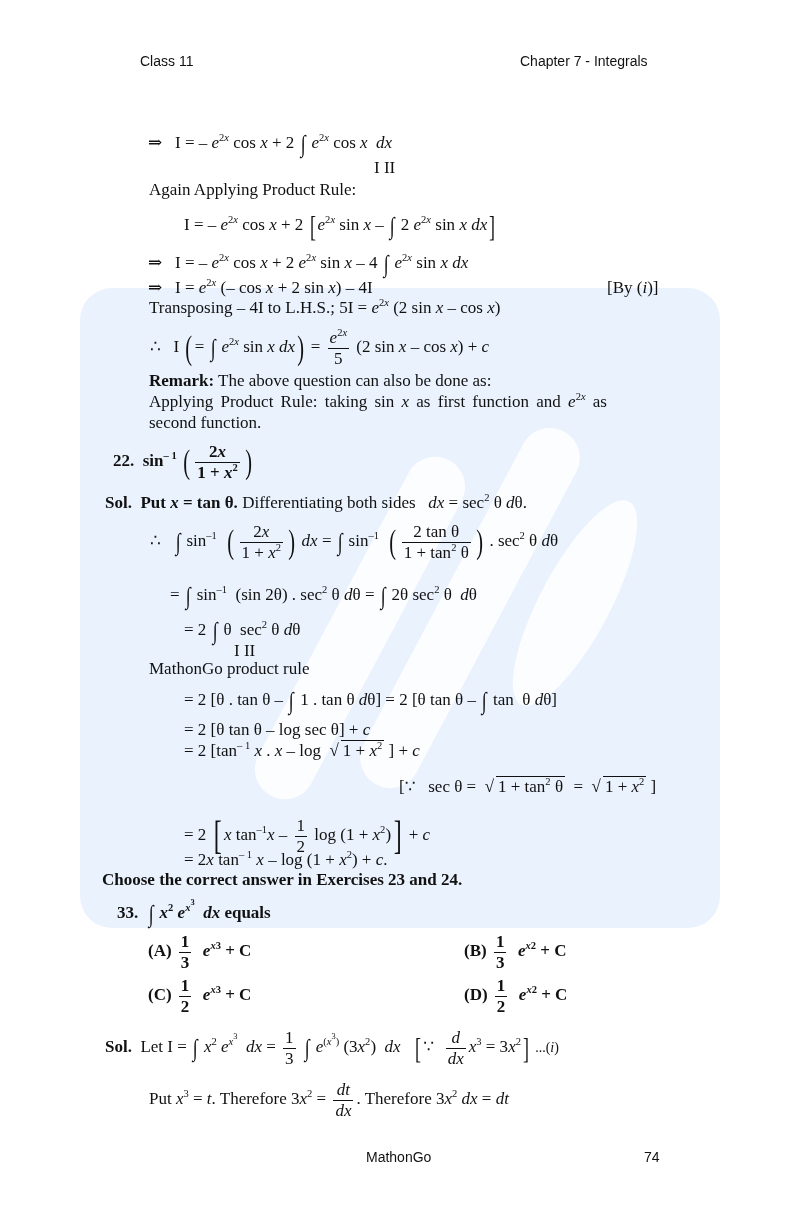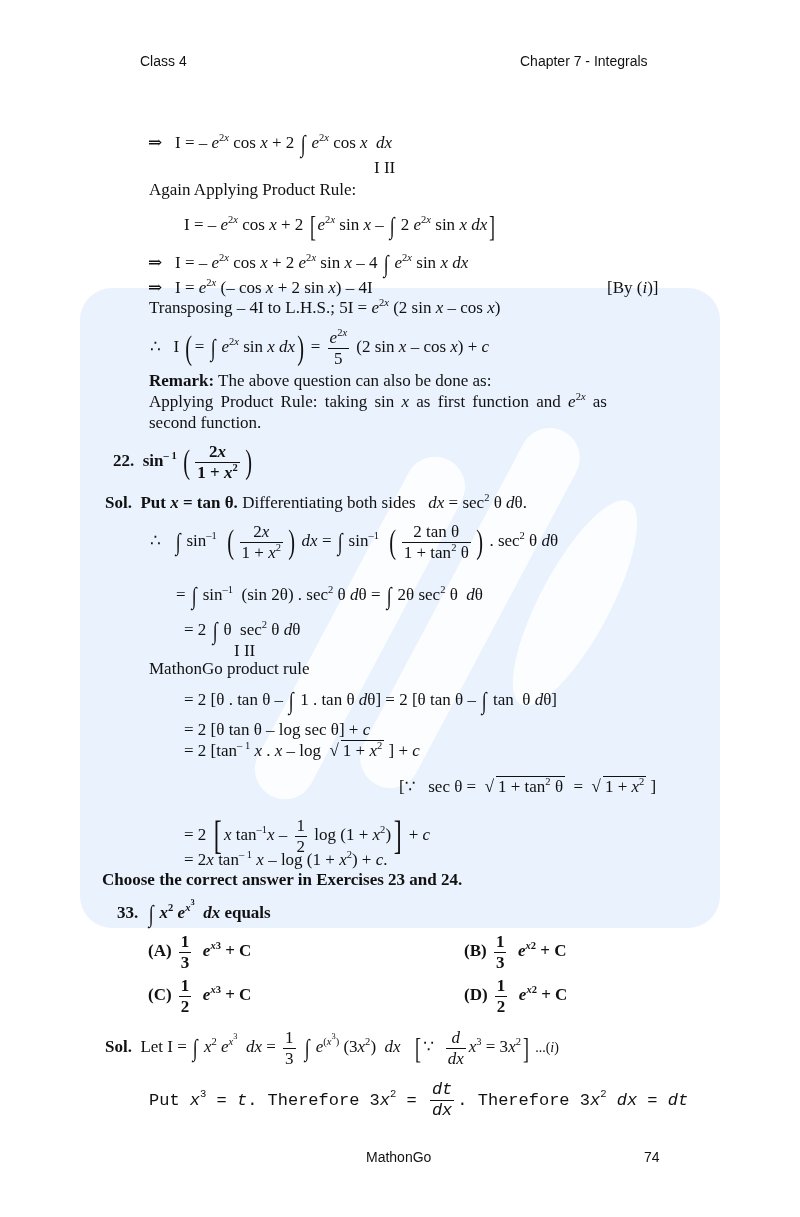--- a/index.html
+++ b/index.html
@@ -17,21 +17,21 @@
   .frac { display:inline-block; vertical-align:middle; text-align:center; margin:0 3px; }
   .frac > span { display:block; padding:0 2px; line-height:1.15; }
   .frac > span.num { border-bottom:1px solid #111; }
   .par { font-size:34px; vertical-align:middle; font-weight:200; transform:scaleX(0.6); display:inline-block; }
   .sqrt { display:inline-block; border-top:1px solid #111; padding:0 2px; margin-left:2px; }
   .bra { font-size:30px; vertical-align:middle; display:inline-block; transform:scaleX(0.6); }
 </style>
 </head>
 <body>
 
-<div class="hdr" style="left:140px;top:53px;">Class 4</div>
+<div class="hdr" style="left:140px;top:53px;">Class 11</div>
 <div class="hdr" style="left:520px;top:53px;">Chapter 7 - Integrals</div>
 
 <div class="wm">
   <div class="stripe" style="left:250px;top:150px;width:60px;height:380px;"></div>
   <div class="stripe" style="left:360px;top:120px;width:60px;height:400px;"></div>
   <div class="stripe" style="left:460px;top:200px;width:70px;height:230px;border-radius:50%;"></div>
 </div>
 
 <div class="ln ser" style="left:148px;top:130px;">
   ⇒&nbsp;&nbsp; I = – <i>e</i><sup>2<i>x</i></sup> cos <i>x</i> + 2 <span class="int">∫</span> <i>e</i><sup>2<i>x</i></sup> cos <i>x</i>&nbsp; <i>dx</i>
@@ -80,21 +80,21 @@
   <b>Sol.</b>&nbsp; <b>Put <i>x</i> = tan θ.</b> Differentiating both sides&nbsp;&nbsp; <i>dx</i> = sec<sup>2</sup> θ <i>d</i>θ.
 </div>
 
 <div class="ln ser" style="left:150px;top:522px;">
   ∴&nbsp;&nbsp; <span class="int">∫</span> sin<sup>–1</sup>&nbsp;
   <span class="par">(</span><span class="frac"><span class="num">2<i>x</i></span><span>1 + <i>x</i><sup>2</sup></span></span><span class="par">)</span> <i>dx</i> =
   <span class="int">∫</span> sin<sup>–1</sup>&nbsp;
   <span class="par">(</span><span class="frac"><span class="num">2 tan θ</span><span>1 + tan<sup>2</sup> θ</span></span><span class="par">)</span> . sec<sup>2</sup> θ <i>d</i>θ
 </div>
 
-<div class="ln ser" style="left:176px;top:582px;text-align:center;">
+<div class="ln ser" style="left:170px;top:582px;text-align:center;">
   = <span class="int">∫</span> sin<sup>–1</sup>&nbsp; (sin 2θ) . sec<sup>2</sup> θ <i>d</i>θ = <span class="int">∫</span> 2θ sec<sup>2</sup> θ&nbsp; <i>d</i>θ
 </div>
 
 <div class="ln ser" style="left:184px;top:617px;">
   = 2 <span class="int">∫</span> θ&nbsp; sec<sup>2</sup> θ <i>d</i>θ
 </div>
 <div class="ln ser" style="left:234px;top:641px;">I    II</div>
 
 <div class="ln ser" style="left:149px;top:659px;">MathonGo product rule</div>
 
@@ -150,19 +150,19 @@
 </div>
 
 <div class="ln ser" style="left:105px;top:1028px;">
   <b>Sol.</b>&nbsp; Let I = <span class="int">∫</span> <i>x</i><sup>2</sup> <i>e</i><sup><i>x</i><sup style="font-size:0.8em;">3</sup></sup>&nbsp; <i>dx</i> =
   <span class="frac"><span class="num">1</span><span>3</span></span>
   <span class="int">∫</span> <i>e</i><sup>(<i>x</i><sup style="font-size:0.8em;">3</sup>)</sup> (3<i>x</i><sup>2</sup>)&nbsp; <i>dx</i>&nbsp;&nbsp;
   <span class="bra">[</span>∵&nbsp; <span class="frac"><span class="num"><i>d</i></span><span><i>dx</i></span></span><i>x</i><sup>3</sup> = 3<i>x</i><sup>2</sup><span class="bra">]</span>
   <span style="font-size:14px;">...(<i>i</i>)</span>
 </div>
 
-<div class="ln ser" style="left:149px;top:1080px;font-family:Liberation Mono, monospace;">
+<div class="ln ser" style="left:149px;top:1080px;">
   Put <i>x</i><sup>3</sup> = <i>t</i>. Therefore 3<i>x</i><sup>2</sup> =
   <span class="frac"><span class="num"><i>dt</i></span><span><i>dx</i></span></span>. Therefore 3<i>x</i><sup>2</sup> <i>dx</i> = <i>dt</i>
 </div>
 
 <div class="hdr" style="left:366px;top:1149px;">MathonGo</div>
 <div class="hdr" style="left:644px;top:1149px;">74</div>
 
 </body></html>

